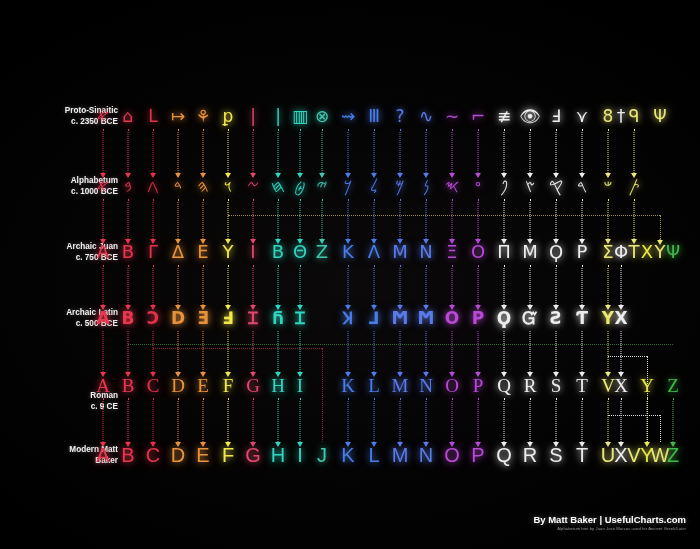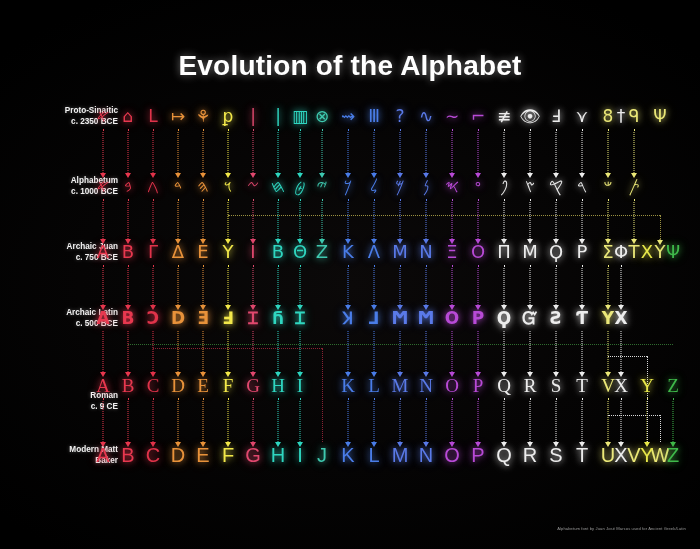--- a/index.html
+++ b/index.html
@@ -42,21 +42,20 @@
   .credit{position:absolute;right:14px;bottom:18px;text-align:right;}
   .credit .main{color:#fff;font-size:9.5px;font-weight:bold;
                 text-shadow:0 0 5px rgba(255,255,255,.4);}
   .credit .sub{color:#9b9b9b;font-size:4.1px;margin-top:1.5px;letter-spacing:.1px;}
 </style>
 </head>
 <body>
 
 <div id="chart">
 
-  <div class="title">Evolution of the Alphabet</div>
 
   <div id="labels">
       <div class="rowlabel" style="top: 106px;">
         <span>Proto-Sinaitic</span>
         <span>c. 2350 BCE</span>
       </div>
       <div class="rowlabel" style="top: 176px;">
         <span>Alphabetum</span>
         <span>c. 1000 BCE</span>
       </div>
@@ -447,15 +446,16 @@
       <div class="glyph r-modern" style="left: 582px; top: 455px; color: rgb(237, 237, 237); text-shadow: rgba(237, 237, 237, 0.8) 0px 0px 6px, rgba(237, 237, 237, 0.4) 0px 0px 12px;">T</div>
       <div class="glyph r-modern" style="left: 608px; top: 455px; color: rgb(235, 232, 120); text-shadow: rgba(235, 232, 120, 0.8) 0px 0px 6px, rgba(235, 232, 120, 0.4) 0px 0px 12px;">U</div>
       <div class="glyph r-modern" style="left: 634px; top: 455px; color: rgb(235, 232, 120); text-shadow: rgba(235, 232, 120, 0.8) 0px 0px 6px, rgba(235, 232, 120, 0.4) 0px 0px 12px;">V</div>
       <div class="glyph r-modern" style="left: 660px; top: 455px; color: rgb(235, 232, 120); text-shadow: rgba(235, 232, 120, 0.8) 0px 0px 6px, rgba(235, 232, 120, 0.4) 0px 0px 12px;">W</div>
       <div class="glyph r-modern" style="left: 621px; top: 455px; color: rgb(237, 237, 237); text-shadow: rgba(237, 237, 237, 0.8) 0px 0px 6px, rgba(237, 237, 237, 0.4) 0px 0px 12px;">X</div>
       <div class="glyph r-modern" style="left: 647px; top: 455px; color: rgb(232, 232, 74); text-shadow: rgba(232, 232, 74, 0.8) 0px 0px 6px, rgba(232, 232, 74, 0.4) 0px 0px 12px;">Y</div>
       <div class="glyph r-modern" style="left: 673px; top: 455px; color: rgb(63, 184, 74); text-shadow: rgba(63, 184, 74, 0.8) 0px 0px 6px, rgba(63, 184, 74, 0.4) 0px 0px 12px;">Z</div>
     </div>
 
   <div class="credit">
+    <div class="main">By Matt Baker | UsefulCharts.com</div>
     <div class="sub">Alphabetum font by Juan José Marcos used for Ancient Greek/Latin</div>
   </div>
 </div>
 
 </body></html>

